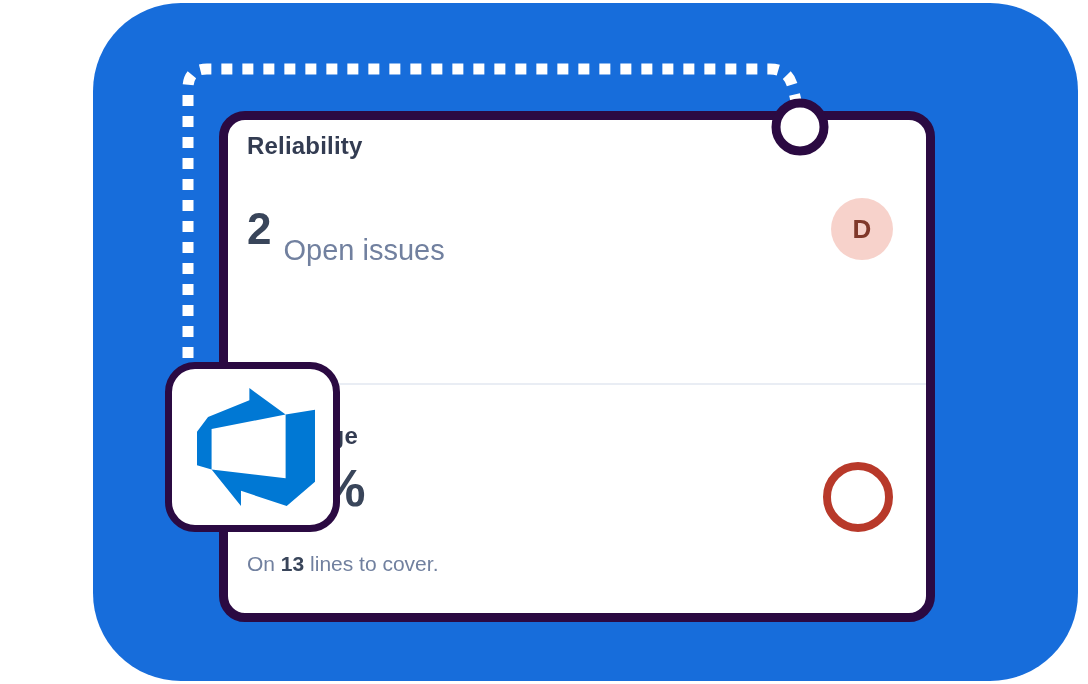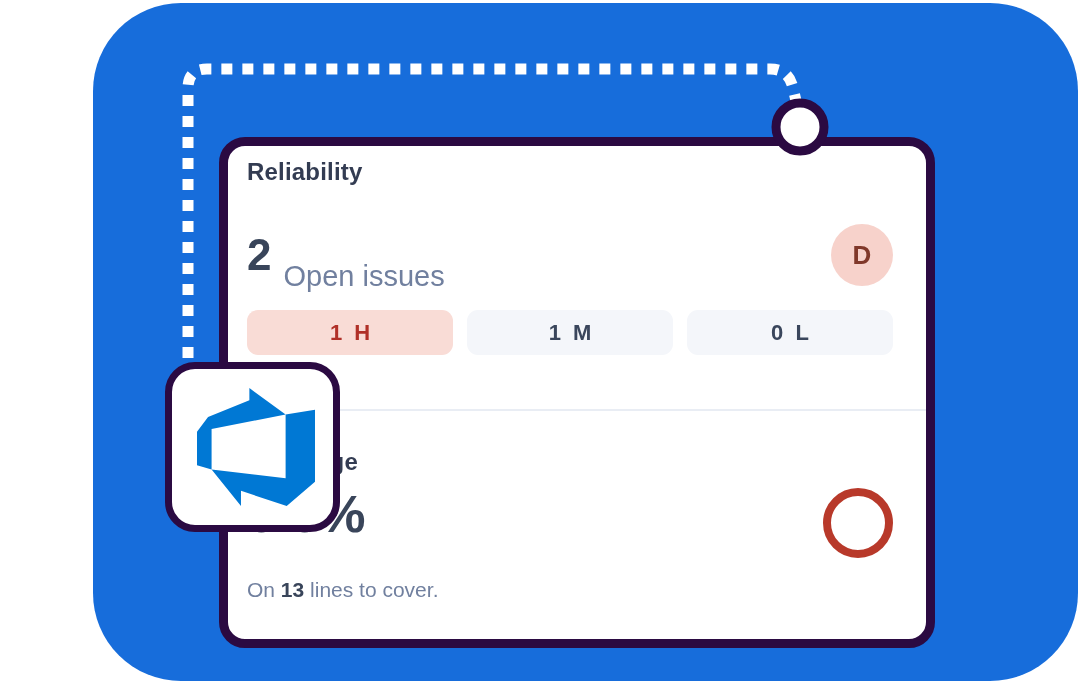--- a/index.html
+++ b/index.html
@@ -6,21 +6,21 @@
   body{
     width:1088px;height:684px;position:relative;background:#ffffff;overflow:hidden;
     font-family:"Liberation Sans", sans-serif;
   }
   .bg-blue{
     position:absolute;left:93px;top:3px;width:985px;height:678px;
     background:#176ddb;border-radius:88px;
   }
   .connector-svg{position:absolute;left:0;top:0;z-index:5;pointer-events:none;}
   .quality-card{
-    position:absolute;left:219px;top:137px;width:716px;height:511px;
+    position:absolute;left:219px;top:111px;width:716px;height:511px;
     box-sizing:border-box;background:#ffffff;border:9px solid #2b0a42;
     border-radius:26px;z-index:2;
   }
   .card-title{
     position:absolute;left:19px;font-size:24px;font-weight:700;color:#333c52;
     letter-spacing:.2px;white-space:nowrap;
   }
   .title-reliability{top:12px;}
   .title-coverage{top:302px;}
   .metric-row{
@@ -82,25 +82,20 @@
 <div class="quality-card">
 
   <div class="card-title title-reliability">Reliability</div>
 
   <div class="metric-row">
     <span class="metric-value">2</span>
     <span class="metric-label">Open issues</span>
     <span class="rating-badge">D</span>
   </div>
 
-  <div class="pills-row">
-    <button class="pill pill-high">1 H</button>
-    <button class="pill pill-neutral">1 M</button>
-    <button class="pill pill-neutral">0 L</button>
-  </div>
 
   <div class="divider"></div>
 
   <div class="card-title title-coverage">Coverage</div>
 
   <div class="coverage-value">0.0%</div>
 
   <div class="coverage-ring"></div>
 
   <div class="coverage-note"><span>On</span>&nbsp;<b>13</b>&nbsp;<span>lines to cover.</span></div>

